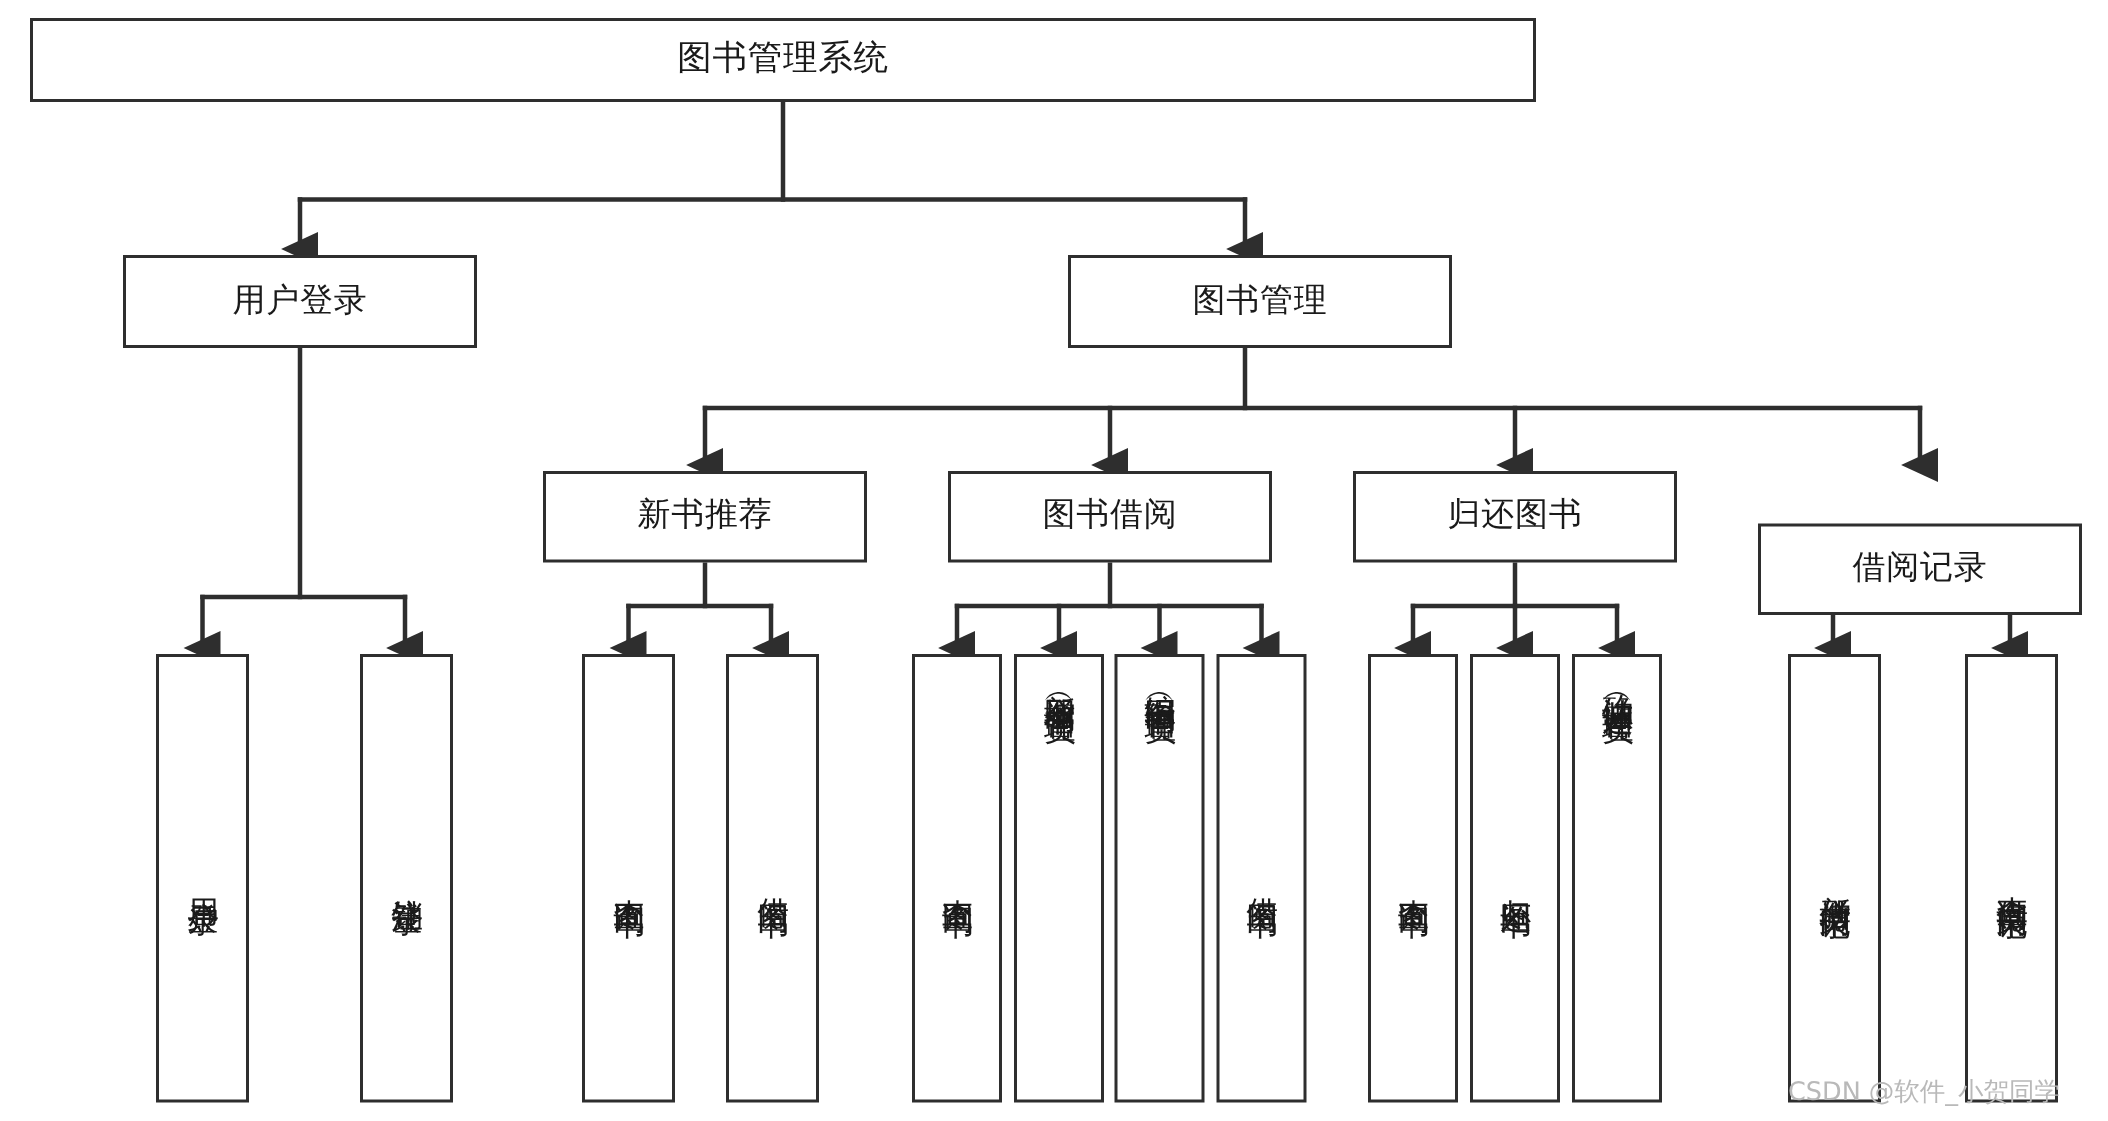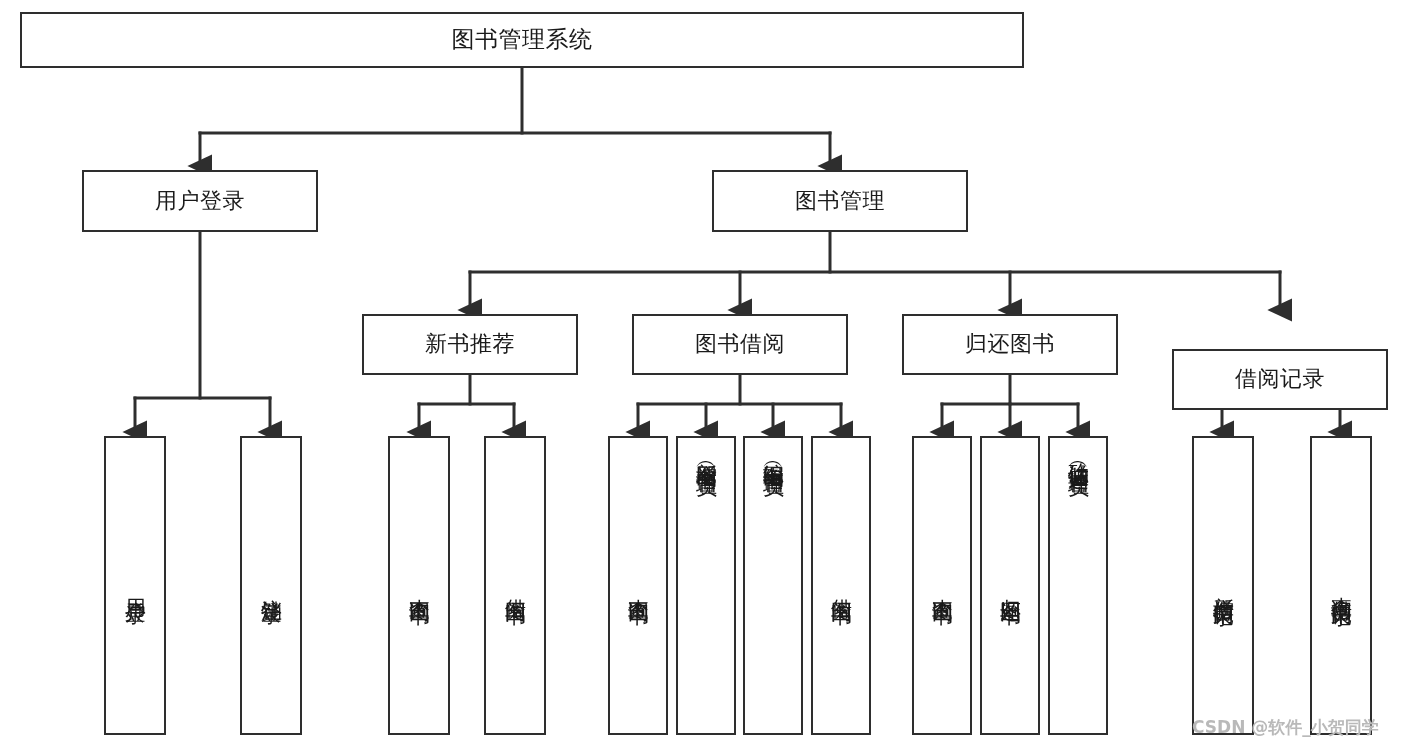--- a/index.html
+++ b/index.html
@@ -71,21 +71,20 @@
   }
   #watermark {
     position: absolute;
     left: 1192px;
     top: 716px;
     font-size: 17px;
     color: #b9b9b9;
     white-space: nowrap;
     z-index: 5;
     font-family: "DejaVu Sans", "Liberation Sans", sans-serif;
-    font-weight: bold;
   }
 </style>
 </head>
 <body>
 
 <div id="diagram-root">
 
   <svg id="edges-layer" width="1405" height="747" viewBox="0 0 1405 747">
     <defs>
       <marker id="arrowhead" markerWidth="9" markerHeight="9" refX="4.2" refY="4.4" orient="auto" markerUnits="strokeWidth">

